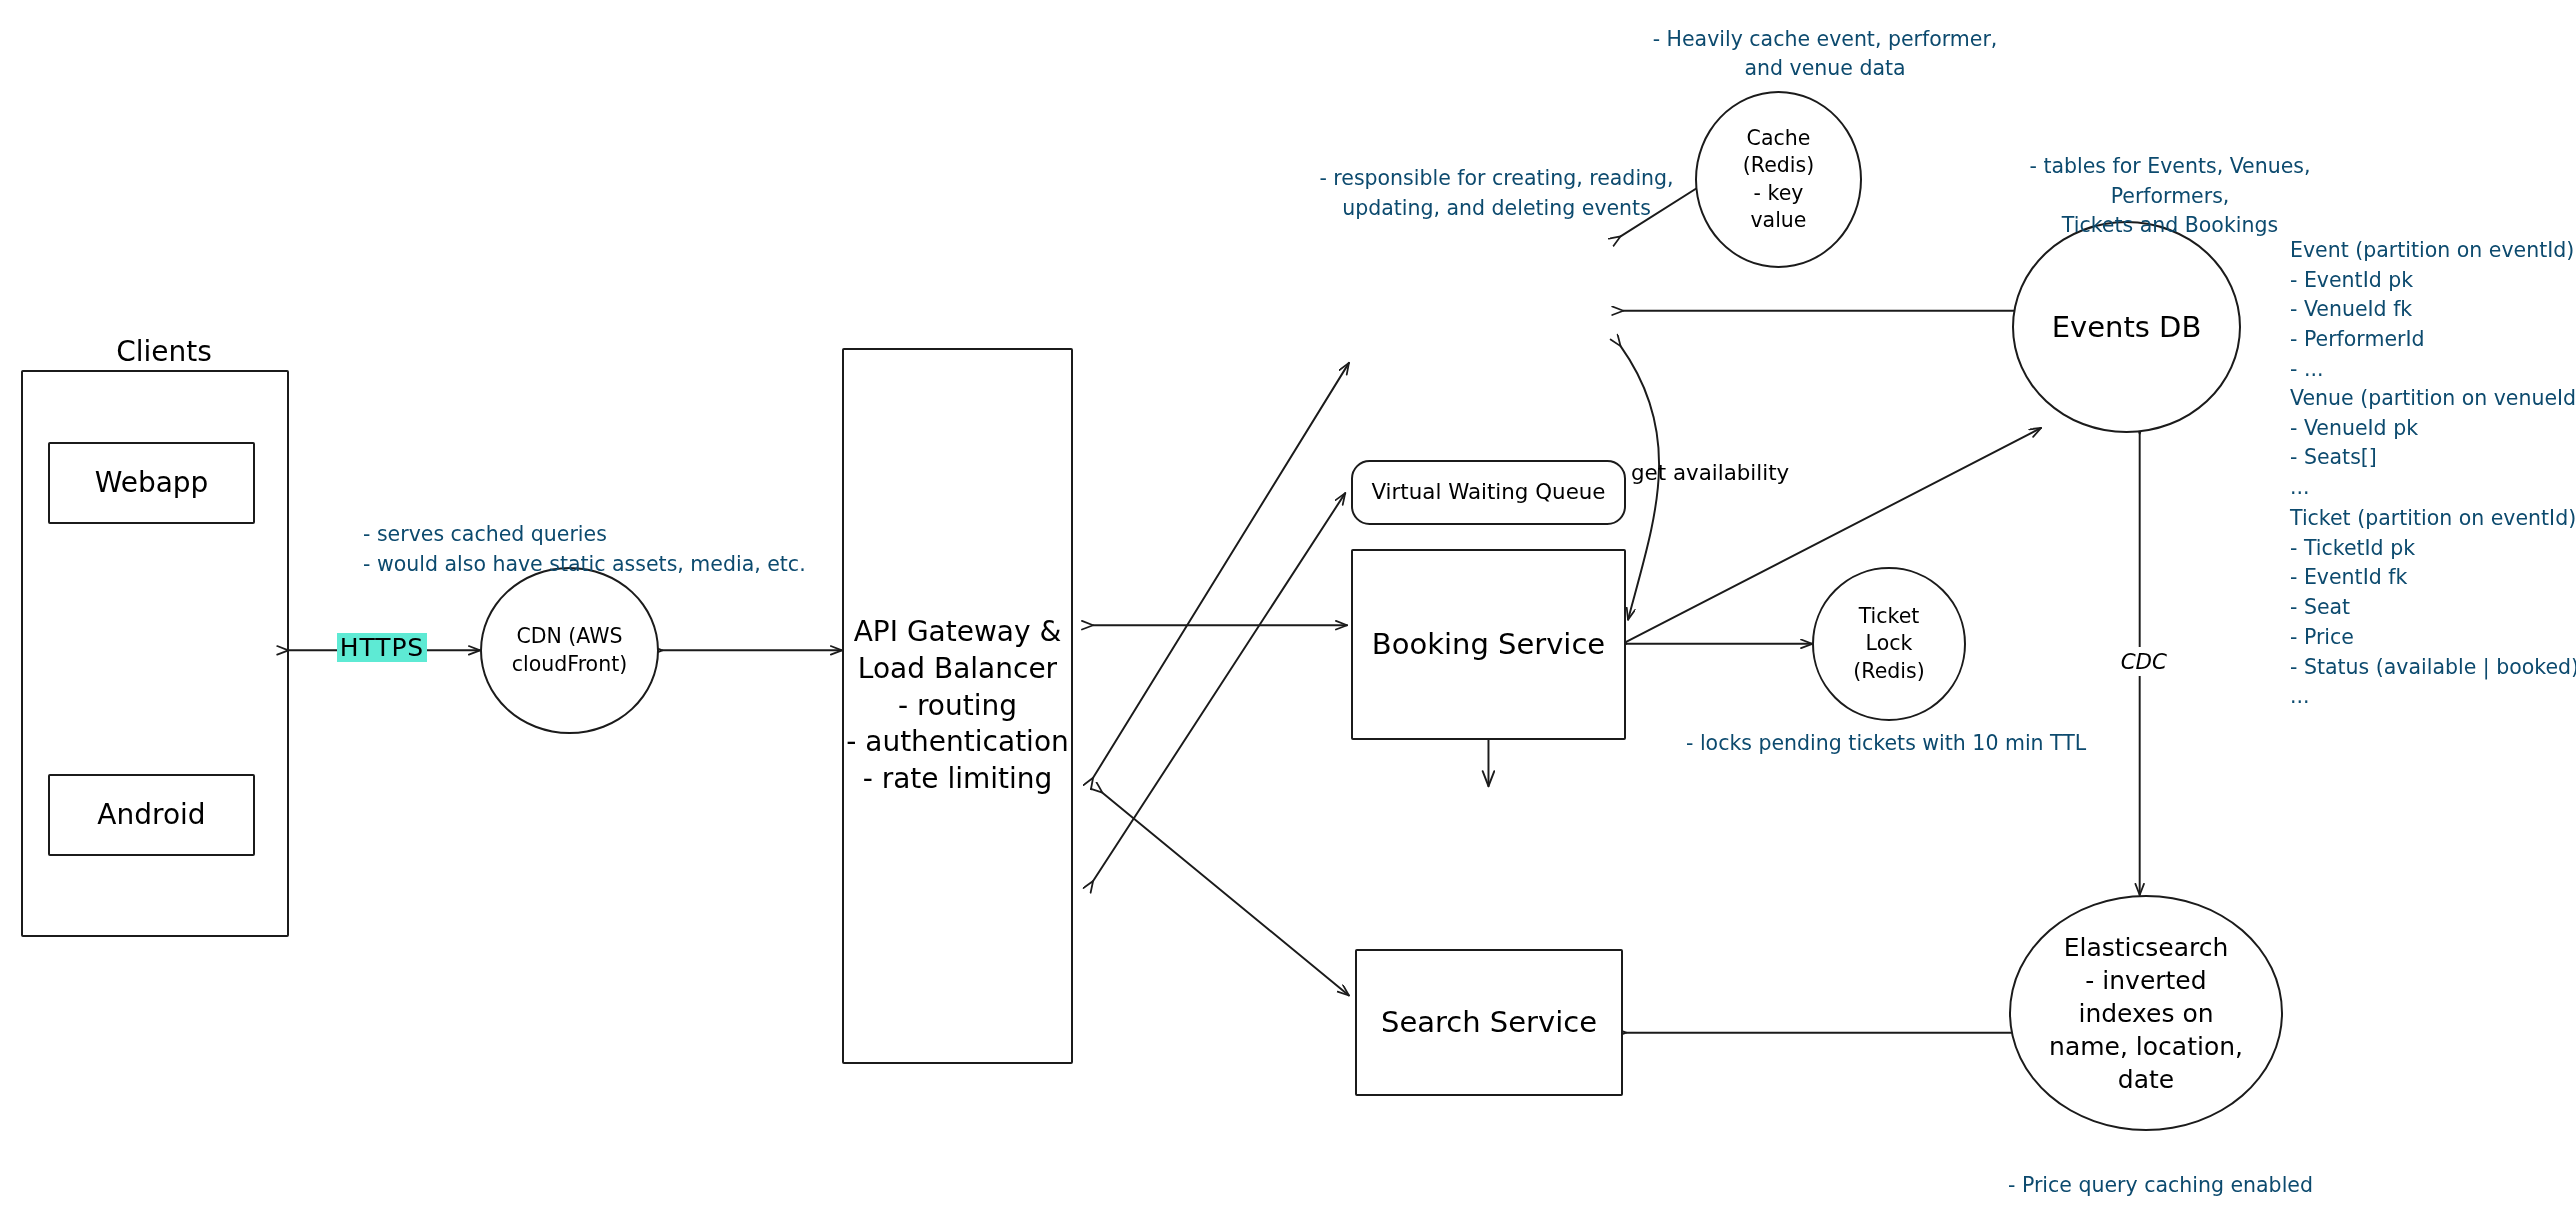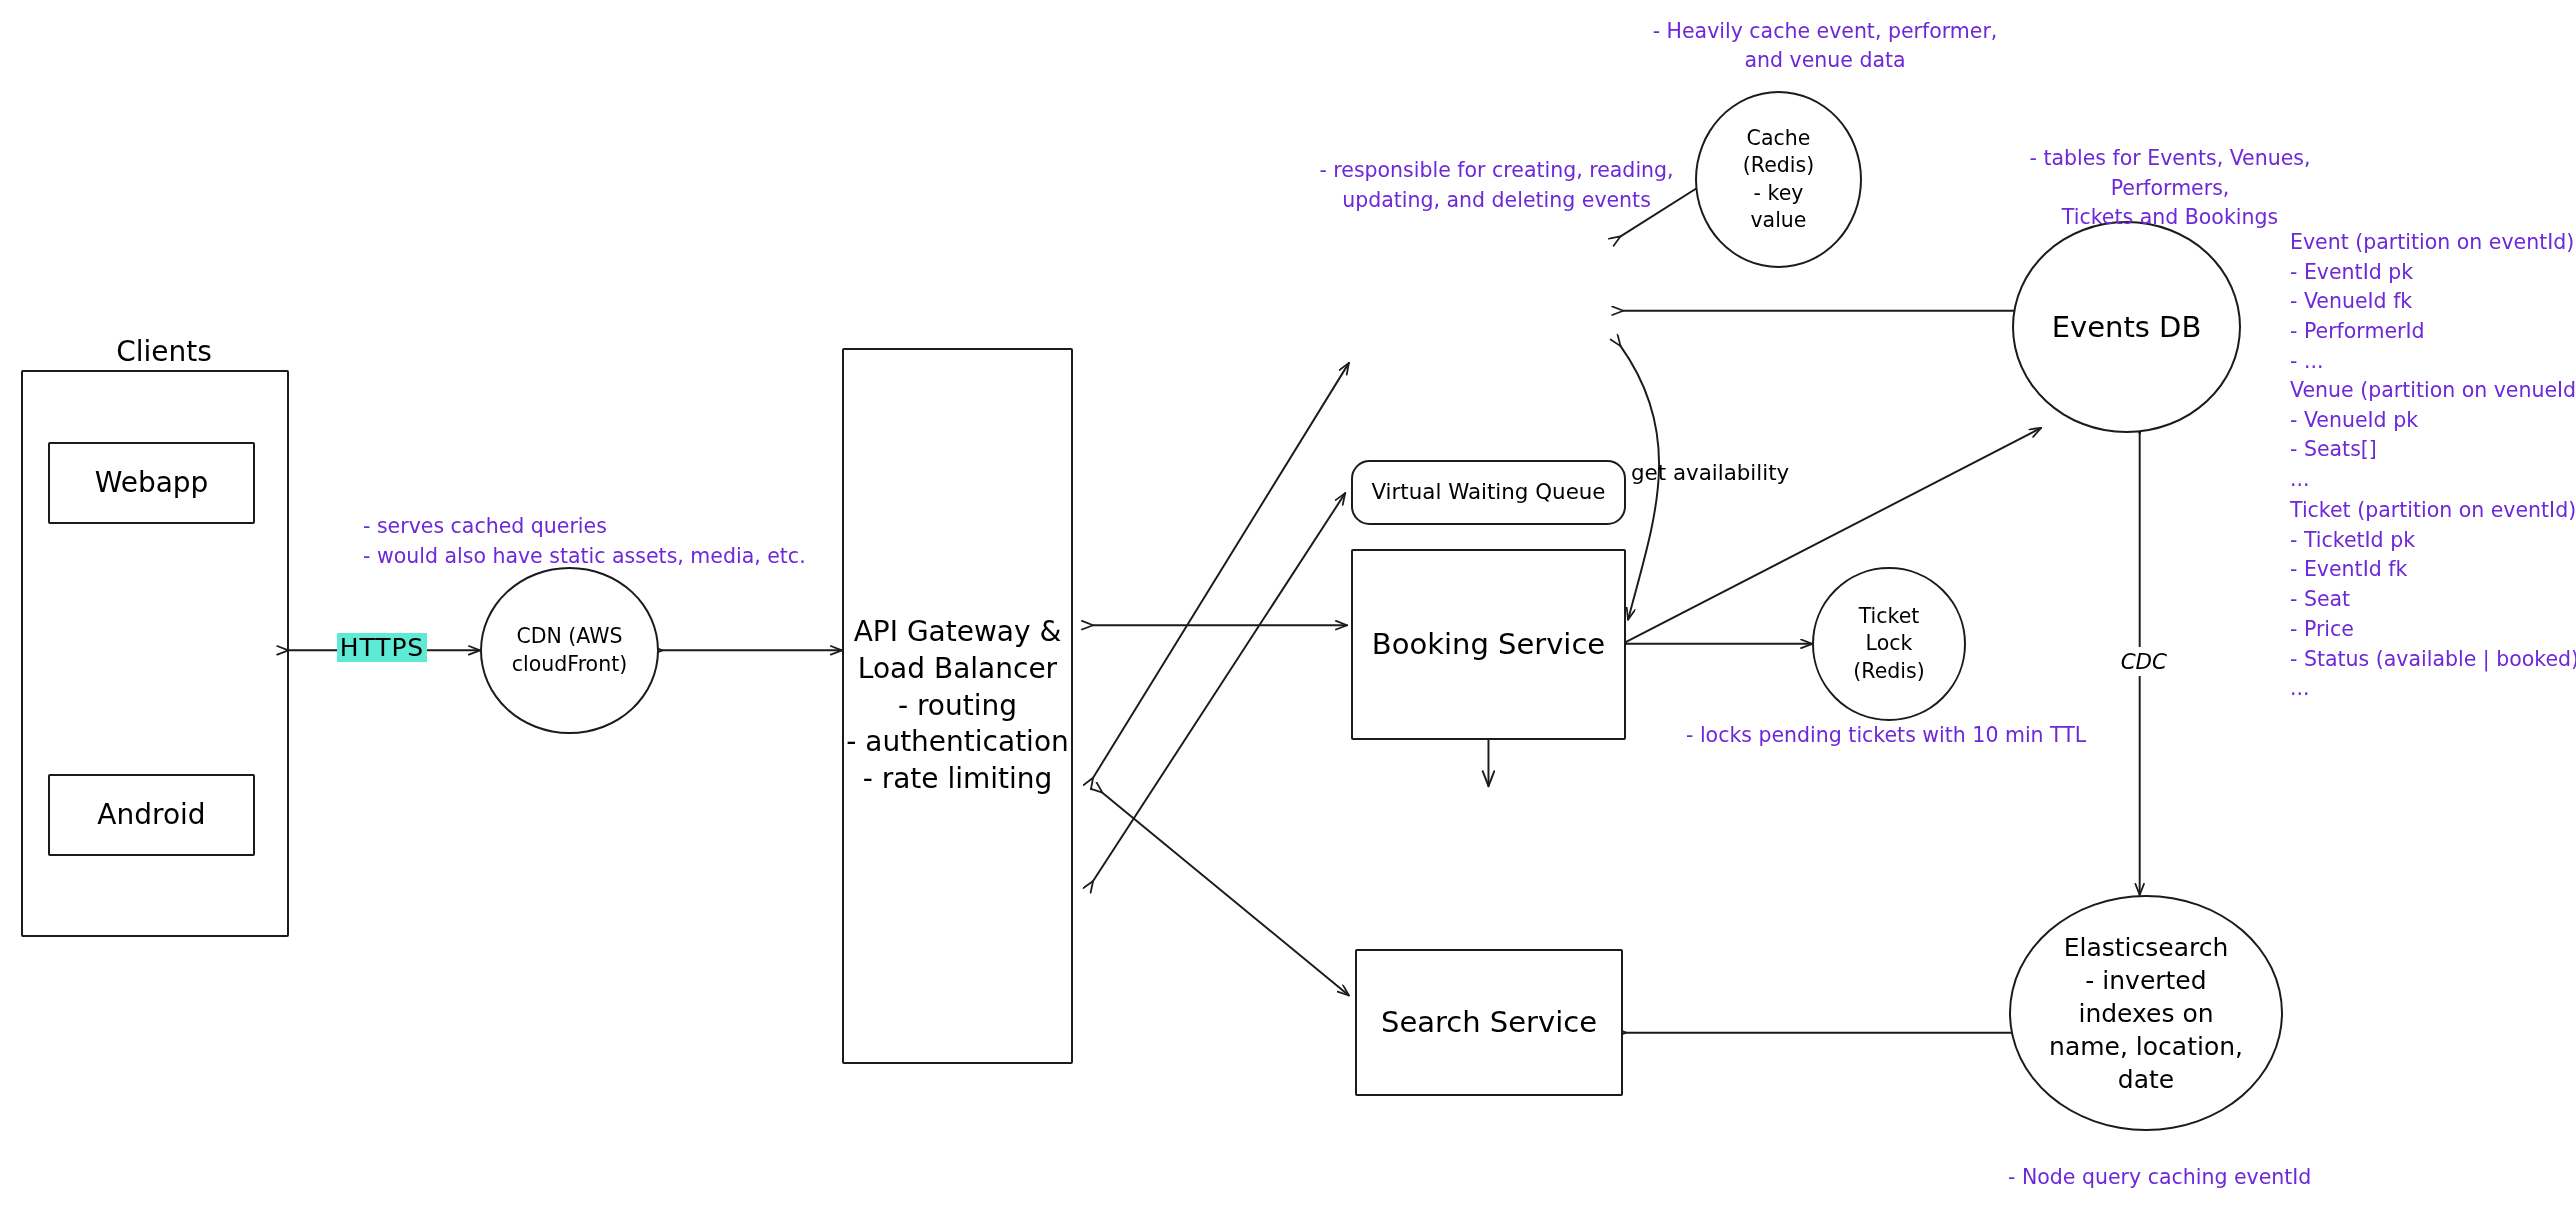--- a/index.html
+++ b/index.html
@@ -46,22 +46,23 @@
   .label {
     position: absolute;
     white-space: pre-line;
     line-height: 1.36;
     z-index: 4;
   }
   .note {
     position: absolute;
     white-space: pre-line;
     line-height: 1.45;
-    color: #6d28d9;
+    color: #0c4a6e;
     z-index: 4;
+    margin-top: 8px;
   }
   .edge-label {
     position: absolute;
     background: transparent;
     white-space: nowrap;
     z-index: 5;
   }
   .https-label {
     position: absolute;
     background: #5eead4;
@@ -176,21 +177,21 @@
   <div class="node ellipse" style="left:2012px; top:221px; width:229px; height:212px; font-size:29px;">Events DB</div>
 
   <div class="edge-label" style="left:2116px; top:647px; font-size:21.4px; background:#ffffff; padding:1.9px 4.7px;font-style:italic;">CDC</div>
 
   <div class="node ellipse" style="left:2009px; top:895px; width:274px; height:236px; font-size:25px;">Elasticsearch
 - inverted
 indexes on
 name, location,
 date</div>
 
-  <div class="note" style="left:2008px; top:1163px; width:391px; font-size:20.5px;">- Node query caching eventId</div>
+  <div class="note" style="left:2008px; top:1163px; width:391px; font-size:20.5px;">- Price query caching enabled</div>
 
   <div class="note" style="left:2290px; top:228px; width:298px; font-size:20.5px;">Event (partition on eventId)
 - EventId pk
 - VenueId fk
 - PerformerId
 - ...</div>
 
   <div class="note" style="left:2290px; top:376px; width:298px; font-size:20.5px;">Venue (partition on venueId)
 - VenueId pk
 - Seats[]

